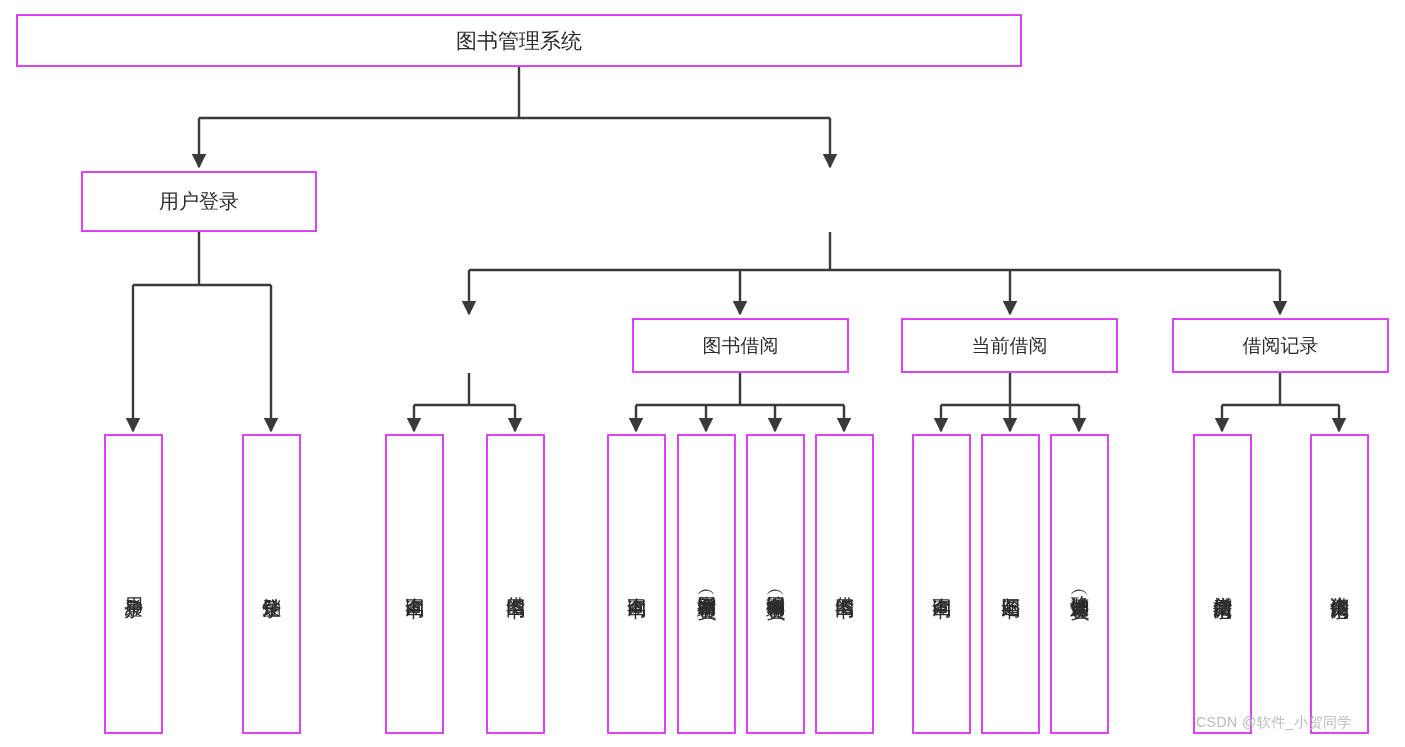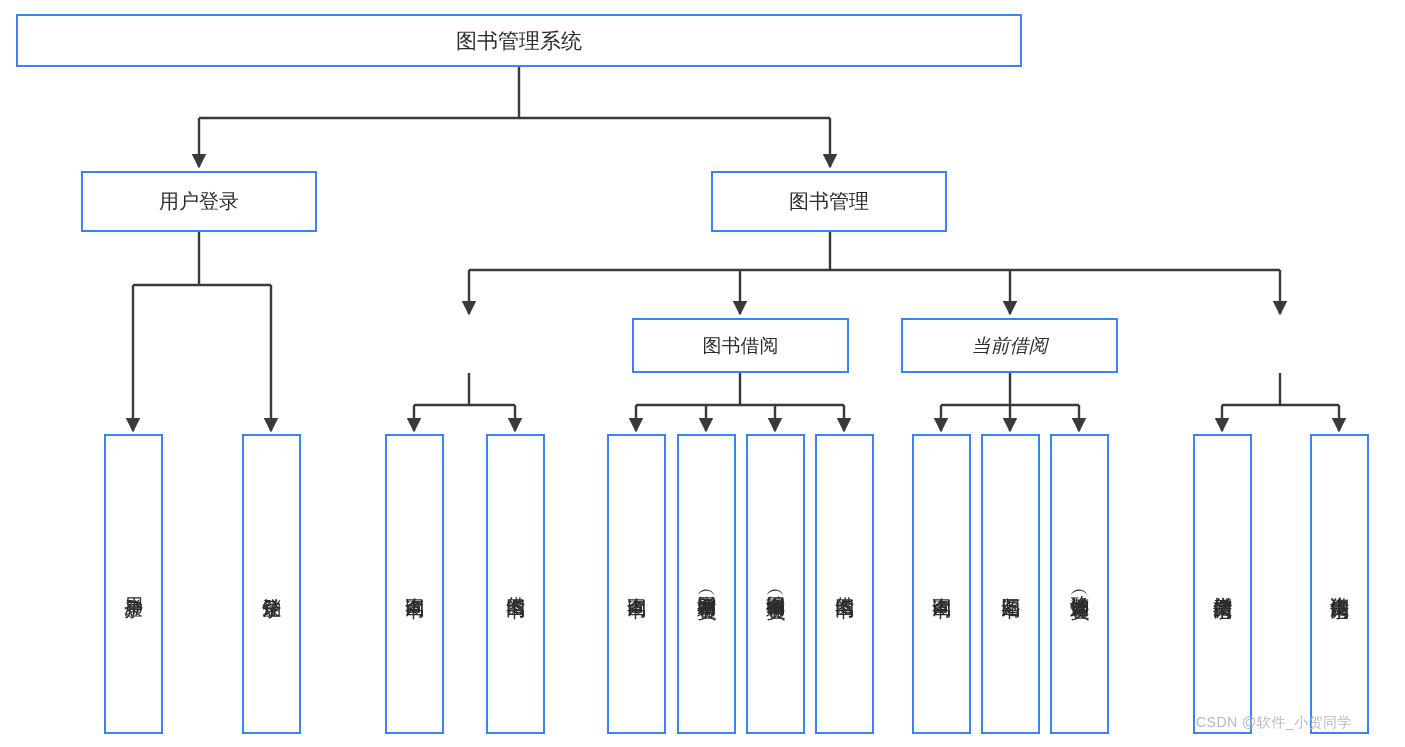--- a/index.html
+++ b/index.html
@@ -23,21 +23,21 @@
     left: 0;
     top: 0;
     width: 1405px;
     height: 747px;
     pointer-events: none;
   }
   .node {
     position: absolute;
     box-sizing: border-box;
     background: #ffffff;
-    border: 2px solid #3b82f6;
+    border: 2px solid #d946ef;
     display: flex;
     align-items: center;
     justify-content: center;
     color: #2b2b2b;
     text-align: center;
   }
   .node-root {
     font-size: 21px;
   }
   .node-l2 {
@@ -121,29 +121,29 @@
     </g>
   </svg>
 
   <div class="node node-root" style="left:16px; top:14px; width:1006px; height:53px;">
     <span>图书管理系统</span>
   </div>
 
   <div class="node node-l2" style="left:81px; top:171px; width:236px; height:61px;">
     <span>用户登录</span>
   </div>
-  <div class="node node-l2" style="left:711px; top:171px; width:236px; height:61px;">
-    <span>图书管理</span>
-  </div>
 
   <div class="node node-l3" style="left:632px; top:318px; width:217px; height:55px;">
     <span>图书借阅</span>
   </div>
-  <div class="node node-l3" style="left:901px; top:318px; width:217px; height:55px;font-style:italic;">
+  <div class="node node-l3" style="left:901px; top:318px; width:217px; height:55px;">
     <span>当前借阅</span>
+  </div>
+  <div class="node node-l3" style="left:1172px; top:318px; width:217px; height:55px;">
+    <span>借阅记录</span>
   </div>
 
   <div class="node node-leaf" style="left:104px; top:434px; width:59px; height:300px;">
     <span class="vlabel">用户登录</span>
   </div>
   <div class="node node-leaf" style="left:242px; top:434px; width:59px; height:300px;">
     <span class="vlabel">注销登录</span>
   </div>
 
   <div class="node node-leaf" style="left:385px; top:434px; width:59px; height:300px;">

